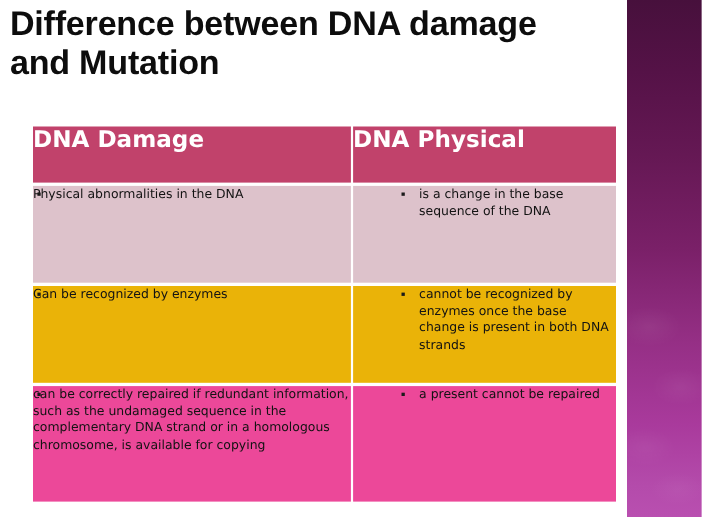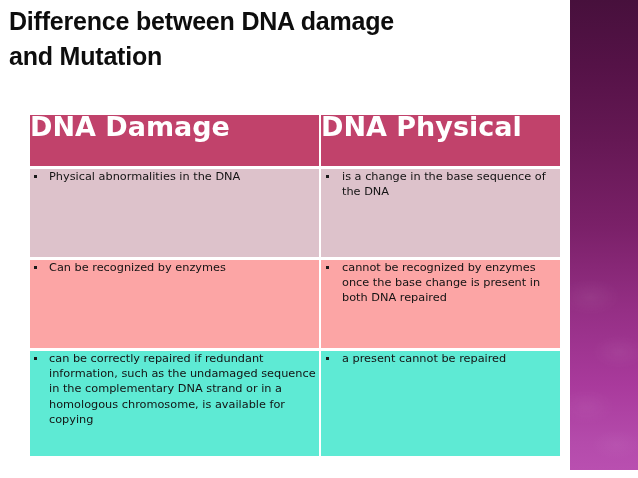--- a/index.html
+++ b/index.html
@@ -57,21 +57,21 @@
   }
 
   
   .title {
     position: absolute;
     left: 9px;
     top: 4px;
     width: 560px;
     font-family: "Liberation Sans", sans-serif;
     font-weight: bold;
-    font-size: 25px;
+    font-size: 31px;
     line-height: 35px;
     color: #0d0d0d;
     letter-spacing: -0.2px;
     white-space: pre-line;
   }
 
   
   .cmp-table {
     position: absolute;
     left: 28px;
@@ -91,65 +91,64 @@
   .col-left  { width: 289px; }
   .col-right { width: 239px; }
 
   
   .hdr-cell {
     background: #c1426b;
     height: 51px;
     padding: 11px 0 0 13px;
     font-family: "DejaVu Sans", sans-serif;
     font-weight: bold;
-    font-size: 27px;
+    font-size: 21px;
     line-height: 24px;
     color: #ffffff;
     text-align: left;
     box-sizing: border-box;
   }
 
   
   .body-cell {
     box-sizing: border-box;
     padding: 9px 8px 8px 7px;
     font-family: "DejaVu Sans", sans-serif;
     font-size: 11.3px;
     line-height: 15.2px;
     color: #131313;
   }
   .tone-dark  { background: #ddc2cb; }
-  .tone-light { background: #fca5a5; }
-  .tone-mid   { background: #5eead4; }
+  .tone-light { background: #eab308; }
+  .tone-mid   { background: #ec4899; }
 
   .row1 .body-cell { height: 88px; }
   .row2 .body-cell { height: 88px; }
   .row3 .body-cell { height: 105px; }
 
   
   ul.bullets {
     list-style: none;
     margin: 0;
     padding: 0;
   }
   ul.bullets > li {
     position: relative;
-    padding-left: 19px;
     margin: 0 0 2px 0;
   }
   ul.bullets > li::before {
     content: "";
     position: absolute;
     left: 4px;
     top: 6px;
     width: 3px;
     height: 3px;
     background: #1a1a1a;
   }
-  .cell-right ul.bullets > li { padding-left: 21px; }
+  .cell-right ul.bullets > li { padding-left: 21px; margin-left: 39px; }
   .cell-right ul.bullets > li::before { left: 5px; }
 </style>
 </head>
 <body>
 
 <div class="slide">
 
   <div class="edge-band">
     <div class="edge-band-sheen"></div>
   </div>
@@ -182,21 +181,21 @@
         </td>
       </tr>
       <tr class="row2">
         <td class="body-cell tone-light cell-left">
           <ul class="bullets">
             <li>Can be recognized by enzymes</li>
           </ul>
         </td>
         <td class="body-cell tone-light cell-right">
           <ul class="bullets">
-            <li>cannot be recognized by enzymes once the base change is present in both DNA repaired</li>
+            <li>cannot be recognized by enzymes once the base change is present in both DNA strands</li>
           </ul>
         </td>
       </tr>
       <tr class="row3">
         <td class="body-cell tone-mid cell-left">
           <ul class="bullets">
             <li>can be correctly repaired if redundant information, such as the undamaged sequence in the complementary DNA strand or in a homologous chromosome, is available for copying</li>
           </ul>
         </td>
         <td class="body-cell tone-mid cell-right">

